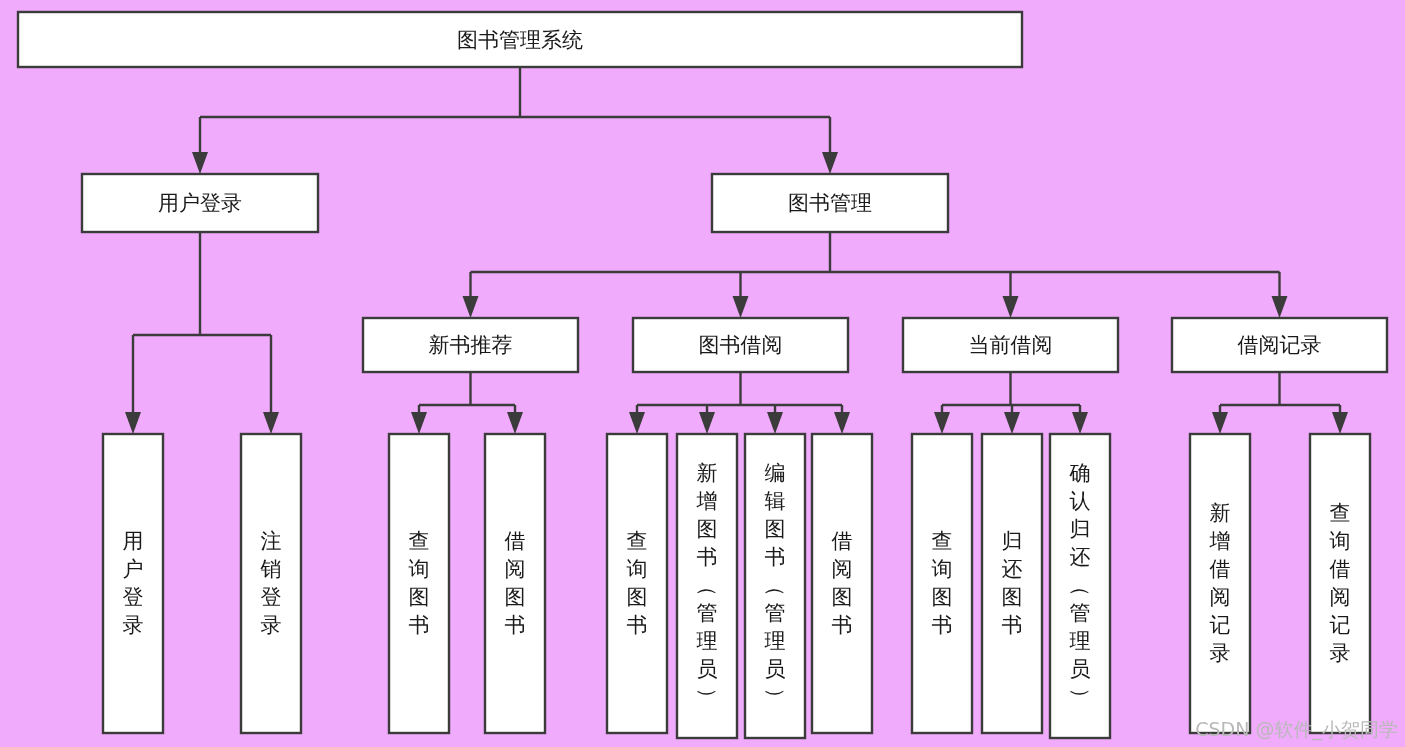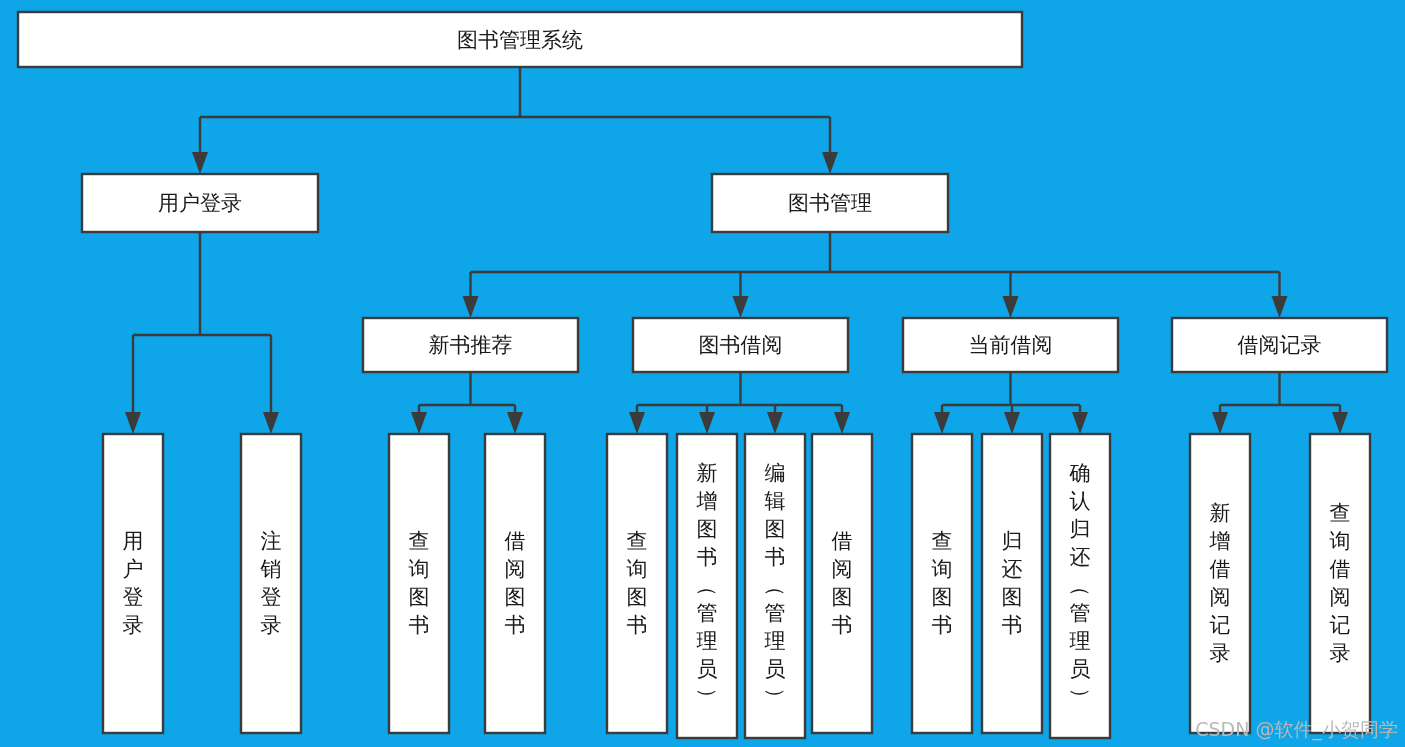--- a/index.html
+++ b/index.html
@@ -11,21 +11,21 @@
   body {
     width: 1405px;
     height: 747px;
     font-family: "DejaVu Sans", "Liberation Sans", sans-serif;
     overflow: hidden;
   }
   #diagram-root {
     position: relative;
     width: 1405px;
     height: 747px;
-    background: #0ea5e9;
+    background: #f0abfc;
   }
   svg#diagram-canvas {
     position: absolute;
     left: 0;
     top: 0;
     width: 1405px;
     height: 747px;
     display: block;
   }
   .node-box {

